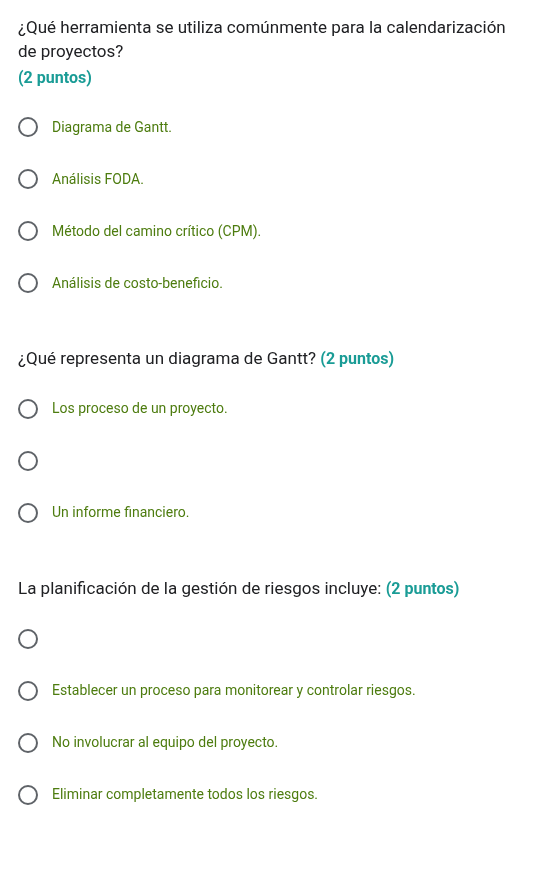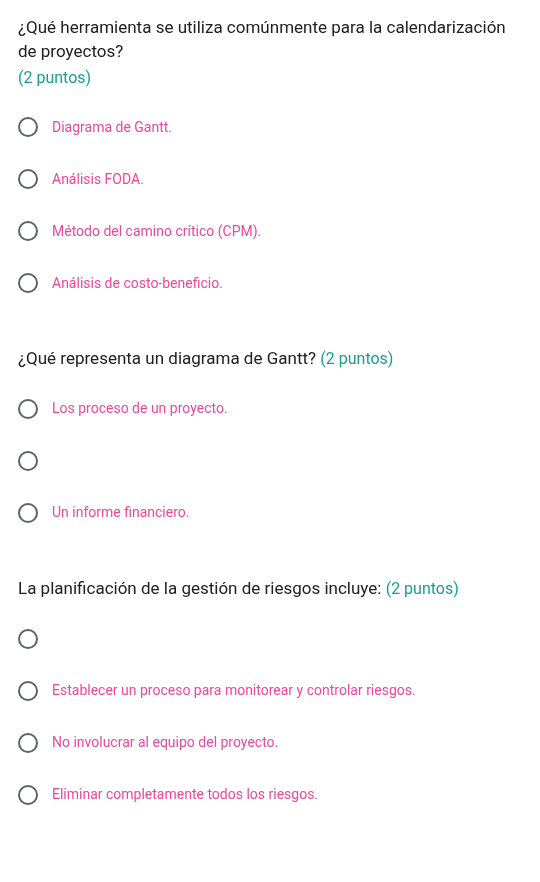--- a/index.html
+++ b/index.html
@@ -24,20 +24,21 @@
       font-size: 17px;
       font-weight: 400;
       line-height: 1.4;
       color: #202124;
       margin-bottom: 28px;
     }
     .points {
       color: #1a9c96;
       font-size: 16px;
       white-space: nowrap;
+      font-weight: bold;
     }
     .title-break {
       display: block;
       margin-top: 2px;
     }
     .option-row {
       display: flex;
       align-items: center;
       margin-bottom: 32px;
       cursor: pointer;
@@ -50,21 +51,21 @@
       flex-shrink: 0;
       width: 20px;
       height: 20px;
       border: 2px solid #5f6368;
       border-radius: 50%;
       margin-right: 14px;
       background: #fff;
     }
     .option-label {
       font-size: 14px;
-      color: #ec4899;
+      color: #4d7c0f;
       line-height: 1.4;
     }
   </style>
 </head>
 <body>
 
 <div class="question-block">
   <div class="question-title">
     <span>¿Qué herramienta se utiliza comúnmente para la calendarización de proyectos?</span>
     <span class="title-break"></span>

